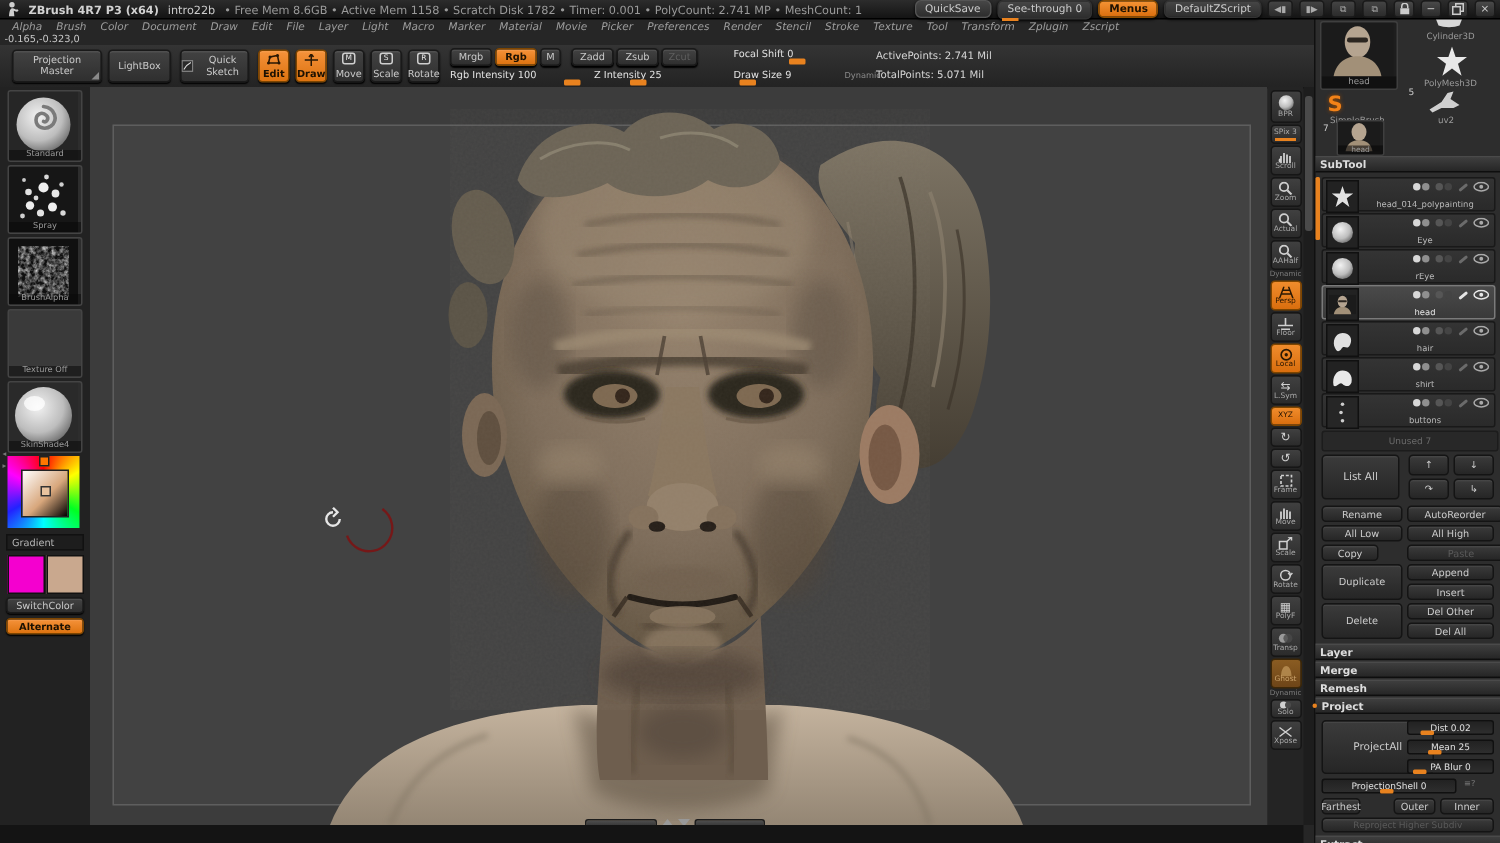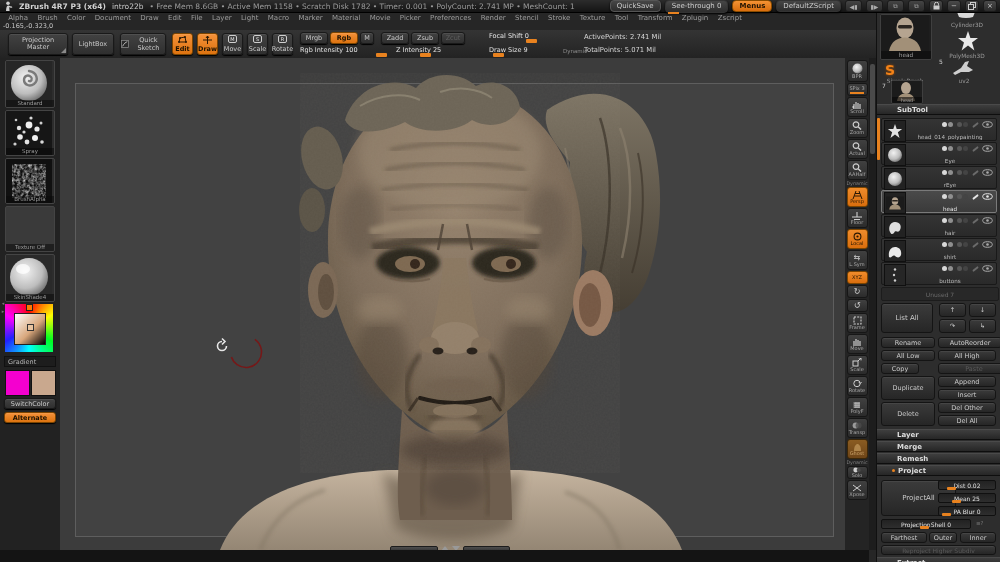--- a/index.html
+++ b/index.html
@@ -17,21 +17,21 @@
   .torange{background:linear-gradient(#f59334,#d96e0e);color:#201302;border:1px solid #8a4c00;font-weight:bold;}
   .seethrough{position:relative;padding-bottom:1px;}
   .seethrough .mk{position:absolute;left:2px;bottom:-2px;width:11px;height:2px;background:#e8821f;}
   .winbtn{width:12px;height:10px;border-radius:3px;background:linear-gradient(#4a4a4a,#2a2a2a);
     border:1px solid #1a1a1a;display:flex;align-items:center;justify-content:center;font-size:7px;color:#ccc;}
   .icobtn{width:15px;height:10px;border-radius:3px;background:linear-gradient(#444,#2b2b2b);
     border:1px solid #1a1a1a;display:flex;align-items:center;justify-content:center;font-size:6px;color:#aaa;}
   
   .menubar{position:absolute;top:13px;left:0;width:870px;height:10px;display:flex;align-items:center;
     font-size:7px;color:#9d9d9d;padding-left:4px;gap:1px;}
-  .menubar span{padding:0 4.2px;cursor:default;}
+  .menubar span{padding:0 4.2px;cursor:default;font-style:italic;}
   
   .coords{position:absolute;top:22px;left:3px;font-size:6.5px;color:#c8c8c8;z-index:5;}
   .shelf{position:absolute;top:30px;left:0;width:878px;height:28px;
     background:linear-gradient(#343434,#232323);border-bottom:1px solid #000;}
   .shelf .ostrip{position:absolute;left:0;bottom:-2px;width:237px;height:2px;background:#e8821f;}
   .b{position:absolute;background:linear-gradient(#424242,#2f2f2f);border:1px solid #191919;border-radius:3px;
      color:#c9c9c9;display:flex;align-items:center;justify-content:center;text-align:center;
      box-shadow:inset 0 1px rgba(255,255,255,.08),0 1px 1px #000;font-size:6.5px;box-sizing:border-box;}
   .b.two{white-space:pre-line;line-height:1.15;}
   .b.orange{background:linear-gradient(#f5923a,#dd7310);color:#1c1102;border-color:#7d4500;font-weight:bold;}
@@ -78,21 +78,21 @@
   .vscroll{position:absolute;top:58px;left:869px;width:7px;height:492px;background:#1d1d1d;}
   .vscroll .h{position:absolute;left:1px;top:6px;width:5px;height:90px;background:#4a4a4a;border-radius:2px;}
   
   .toolpanel{position:absolute;top:12px;left:876px;width:124px;height:550px;background:#2d2d2d;border-left:1px solid #101010;}
   .pbtn{position:absolute;background:linear-gradient(#3b3b3b,#262626);border:1px solid #141414;border-radius:3px;
     color:#cbcbcb;font-size:6.5px;display:flex;align-items:center;justify-content:center;text-align:center;
     box-shadow:inset 0 1px rgba(255,255,255,.06);box-sizing:border-box;}
   .pbtn.dim{color:#5a5a5a;}
   .ph{position:absolute;left:0;width:124px;height:11px;background:linear-gradient(#3e3e3e,#262626);
     border-top:1px solid #4a4a4a;border-bottom:1px solid #0e0e0e;color:#ddd;font-size:7px;font-weight:bold;
-    display:flex;align-items:center;padding-left:20px;box-sizing:border-box;}
+    display:flex;align-items:center;padding-left:3px;box-sizing:border-box;}
   .ph .odot{width:3px;height:3px;border-radius:50%;background:#e8821f;margin-right:3px;margin-left:-5px;}
   .psl{position:absolute;background:linear-gradient(#222,#2e2e2e);border:1px solid #101010;border-radius:2px;
     font-size:6px;color:#e0e0e0;display:flex;align-items:center;justify-content:center;box-sizing:border-box;}
   .psl .mk{position:absolute;bottom:-1px;width:9px;height:3px;background:#e8821f;border-radius:1px;}
   .toolcap{position:absolute;font-size:5.8px;color:#9a9a9a;text-align:center;}
   .badge{position:absolute;font-size:6px;color:#cfcfcf;}
   .tthumb{position:absolute;background:#1e1e1e;border:1px solid #3f3f3f;border-radius:2px;overflow:hidden;}
   .strow{position:absolute;left:4px;width:116px;height:23px;background:linear-gradient(#343434,#2a2a2a);
     border:1px solid #191919;border-radius:2px;box-sizing:border-box;}
   .strow.sel{background:linear-gradient(#4a4a4a,#3a3a3a);border-color:#7a7a7a;}
@@ -810,21 +810,21 @@
       </div>
     <div class="psl" style="left:61px;top:494px;width:58px;height:10px;">
         <span>PA Blur 0</span>
         <span class="mk" style="left:3px;"></span>
       </div>
     <div class="psl" style="left:4px;top:507px;width:90px;height:10px;">
         <span>ProjectionShell 0</span>
         <span class="mk" style="left:38px;"></span>
       </div>
     <span style="position:absolute;left:99px;top:508px;font-size:5.5px;color:#777;">≡?</span>
-    <div class="pbtn" style="left:4px;top:520px;width:46px;height:11px;">Farthest</div>
+    <div class="pbtn" style="left:4px;top:520px;width:26px;height:11px;">Farthest</div>
     <div class="pbtn" style="left:52px;top:520px;width:28px;height:11px;">Outer</div>
     <div class="pbtn" style="left:83px;top:520px;width:36px;height:11px;">Inner</div>
     <div class="pbtn dim" style="left:4px;top:533px;width:115px;height:10px;font-size:6px;">Reproject Higher Subdiv</div>
     <div class="ph" style="top:545px;">
         <span>Extract</span>
       </div>
 
   </div>
 
   <div style="position:absolute;left:0;top:550px;width:869px;height:12px;background:#141414;"></div>

